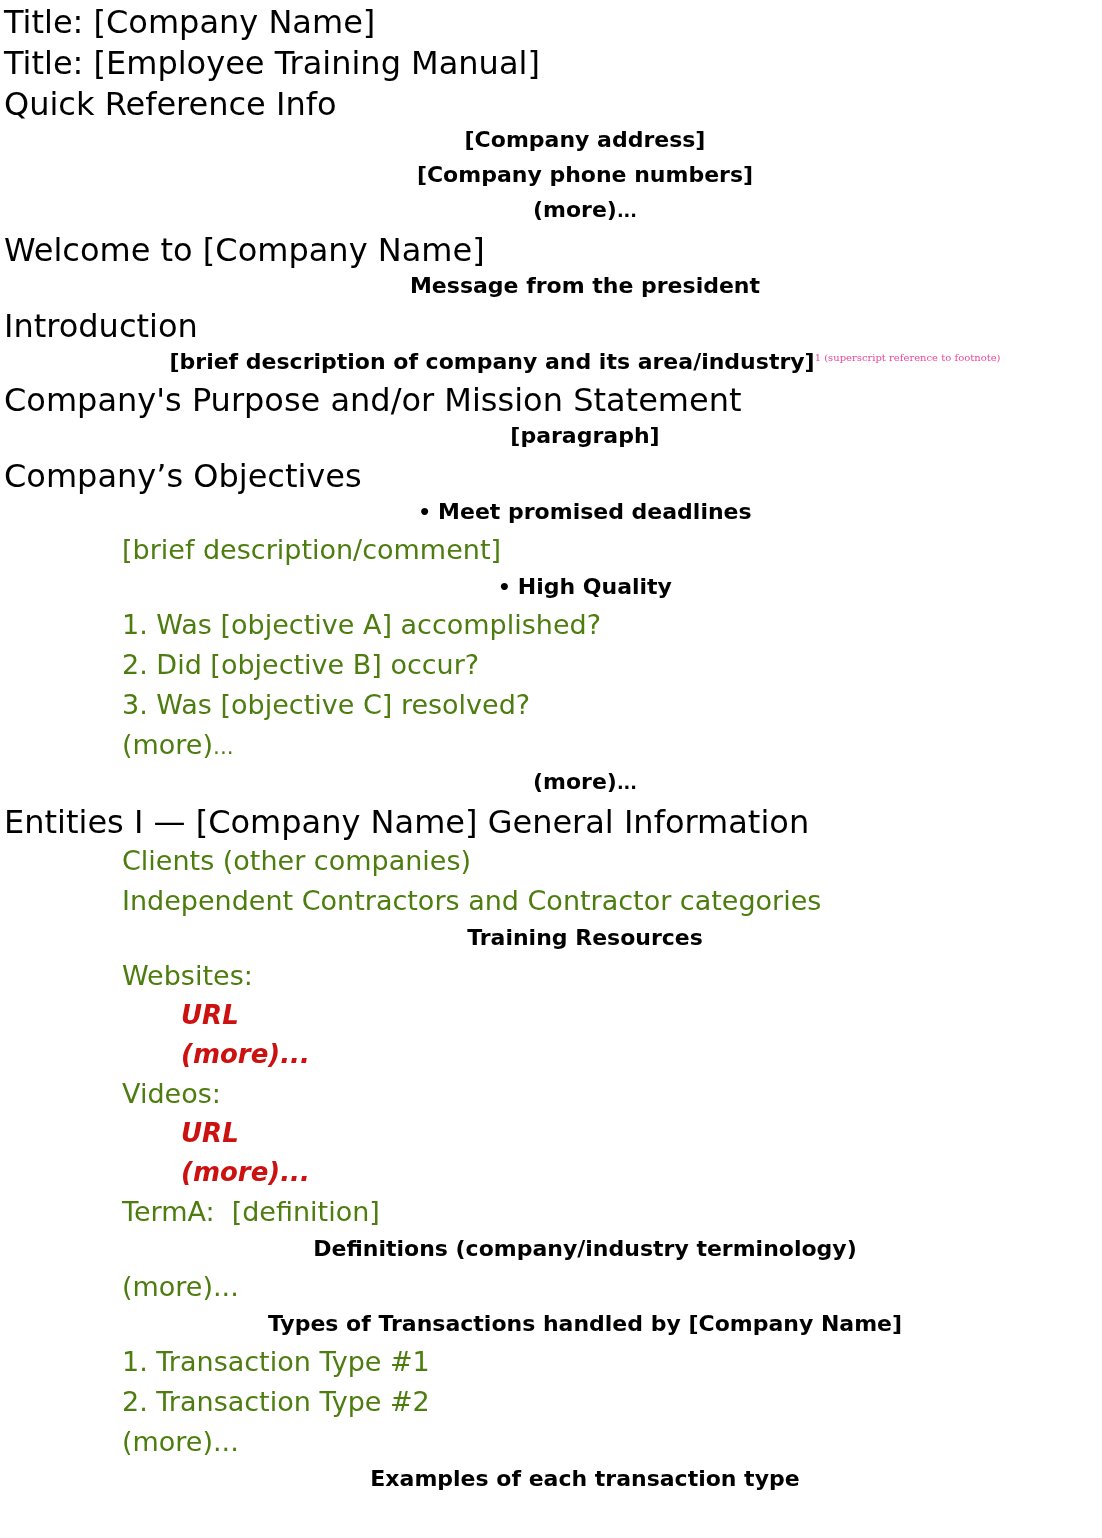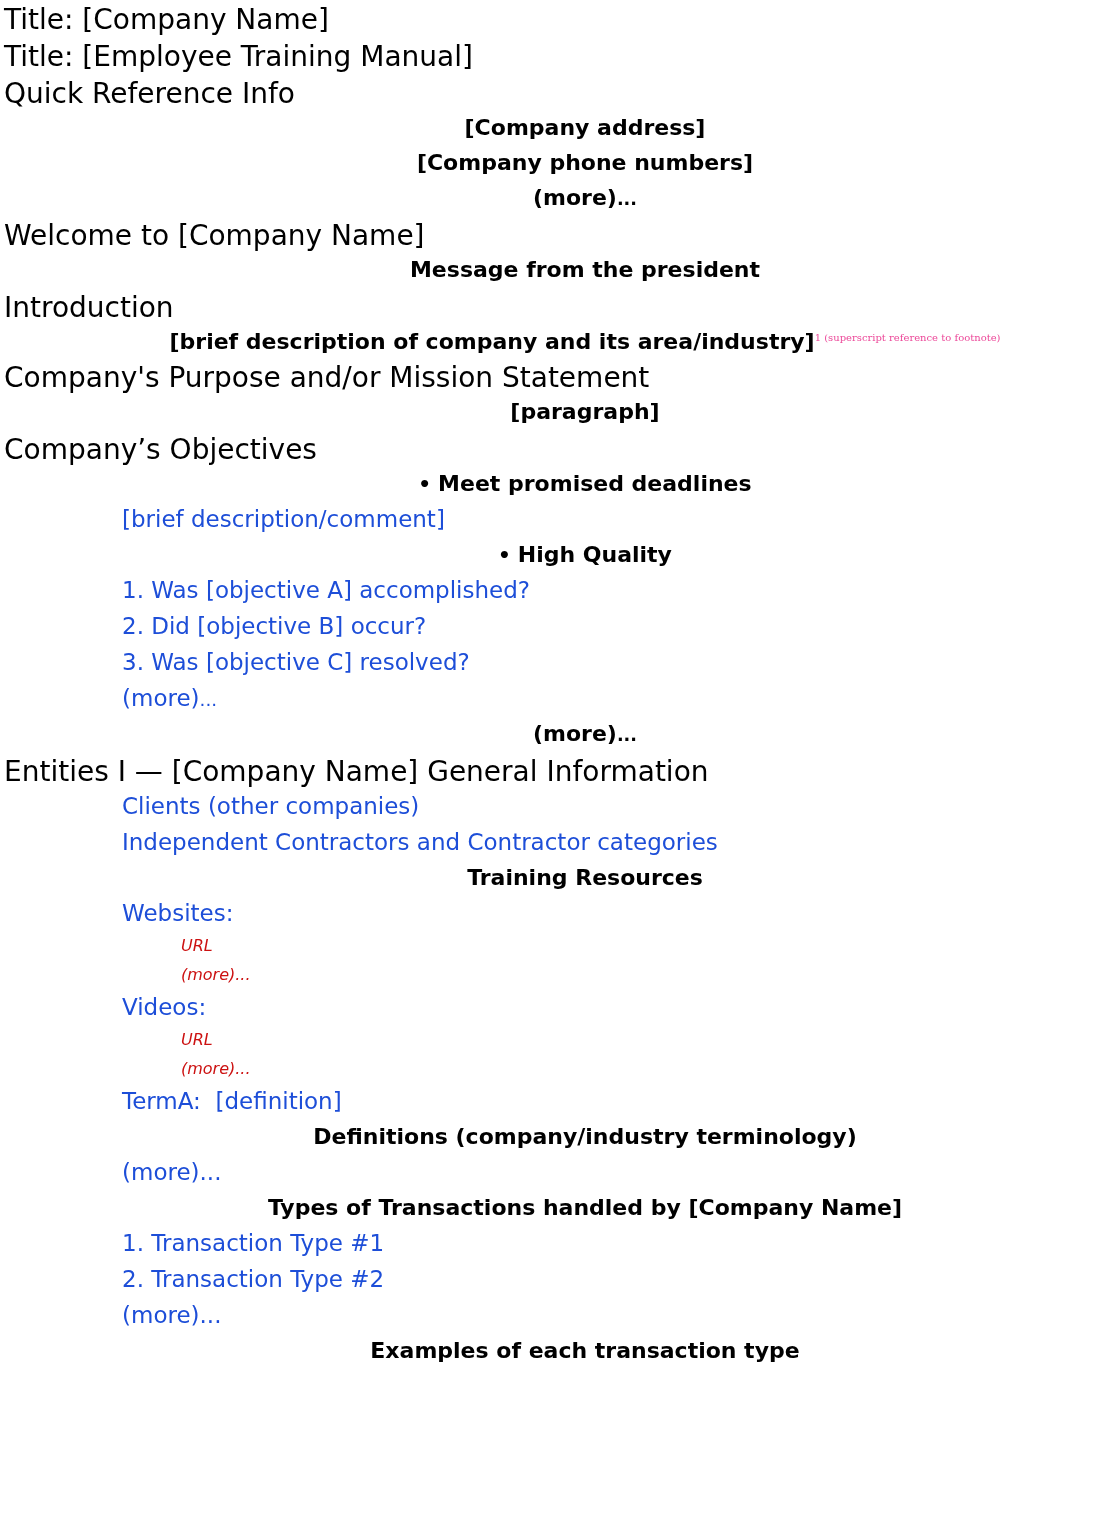--- a/index.html
+++ b/index.html
@@ -21,21 +21,21 @@
   }
 
   
   .line {
     white-space: pre;
     line-height: 1.0;
   }
 
   
   .h0 {
-    font-size: 28px;
+    font-size: 32px;
     font-weight: 400;
     color: #000000;
     margin: 0 0 9px 0;
     padding-left: 0px;
   }
 
   
   .b1 {
     font-size: 22px;
     font-weight: 700;
@@ -49,31 +49,31 @@
   .b1.bullet {
     padding-left: 64px;
   }
   .bullet-glyph {
     font-size: 20px;
     line-height: 1;
   }
 
   
   .c2 {
-    font-size: 23px;
+    font-size: 27px;
     font-weight: 400;
-    color: #1d4ed8;
+    color: #4d7c0f;
     margin: 0 8px 13px 0;
     padding-left: 118px;
   }
 
   
   .c3 {
-    font-size: 16px;
-    font-weight: 400;
+    font-size: 26px;
+    font-weight: 700;
     font-style: italic;
     color: #CC1111;
     margin: 0 0 13px 0;
     padding-left: 177px;
   }
 
   
   .ell {
     font-size: 0.80em;
   }

